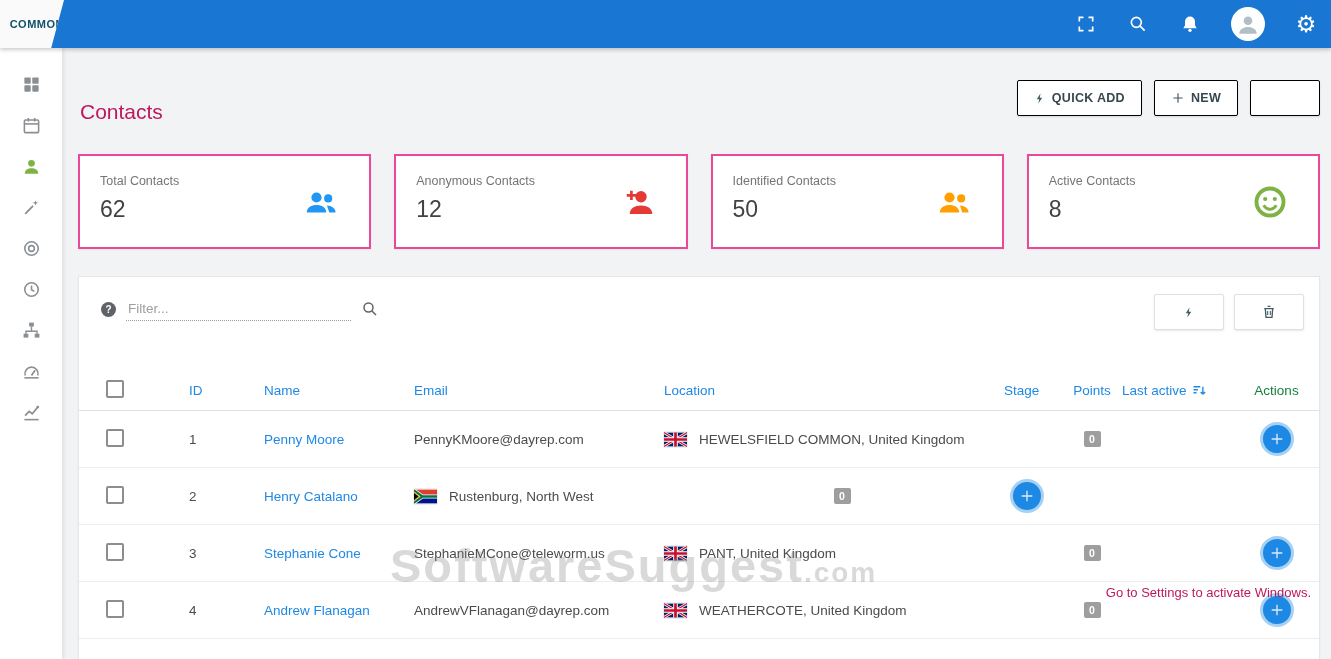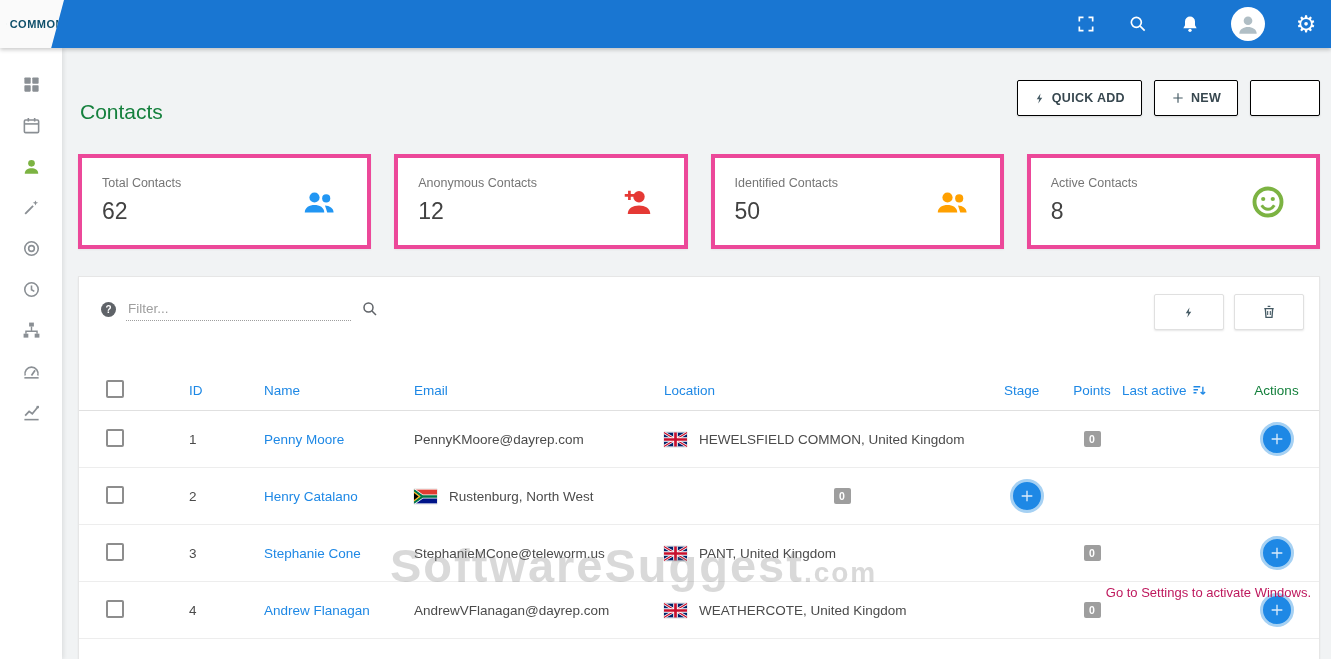--- a/index.html
+++ b/index.html
@@ -23,31 +23,31 @@
   .sidebar { position:absolute; top:48px; left:0; width:62px; bottom:0; background:#ffffff;
              box-shadow:2px 0 4px rgba(0,0,0,.08); z-index:10; display:flex; flex-direction:column;
              align-items:center; padding-top:26px; gap:20px; }
   .sb-icon { width:21px; height:21px; color:#8a8f94; cursor:pointer; display:flex; align-items:center; justify-content:center; }
   .sb-icon.active { color:#7cb342; }
 
   
   .main { position:absolute; left:62px; top:48px; right:0; bottom:0; padding:0 11px 0 16px; overflow:hidden; }
 
   .page-head { margin-top:24px; display:flex; align-items:center; justify-content:space-between; }
-  .page-title { font-size:21px; color:#15803d; font-weight:400; padding-left:2px;margin-top:28px; }
+  .page-title { font-size:21px; color:#be185d; font-weight:400; padding-left:2px;margin-top:28px; }
   .head-btns { display:flex; gap:12px; }
   .btn { height:36px; background:#fff; border:1px solid #000000; border-radius:2px;
          box-shadow:0 1px 2px rgba(0,0,0,.12); font-size:12.5px; font-weight:bold; color:#37474f;
          display:flex; align-items:center; gap:6px; padding:0 16px; cursor:pointer; letter-spacing:.3px; }
   .btn .bico { color:#455a64; display:flex; }
   .btn.empty { width:70px; }
 
   
   .stats { margin-top:30px; display:flex; gap:23px; }
-  .stat-card { flex:1; height:95px; background:#fff; border:4px solid #ec4899; box-shadow:0 1px 2px rgba(0,0,0,.05);
+  .stat-card { flex:1; height:95px; background:#fff; border:2px solid #ec4899; box-shadow:0 1px 2px rgba(0,0,0,.05);
                position:relative; padding:18px 20px; }
   .stat-label { font-size:12.5px; color:#757575; }
   .stat-value { font-size:23px; color:#424242; font-weight:500; margin-top:8px; }
   .stat-icon { position:absolute; right:30px; top:50%; transform:translateY(-50%); width:36px; height:36px;
                display:flex; align-items:center; justify-content:center; }
   .ic-blue { color:#2196f3; } .ic-red { color:#e53935; } .ic-orange { color:#ffa000; } .ic-green { color:#7cb342; }
 
   
   .table-card { margin-top:27px; background:#fff; border:1px solid #e6e6e6; box-shadow:0 1px 2px rgba(0,0,0,.05);
                 position:relative; min-height:410px; padding-bottom:10px; }

